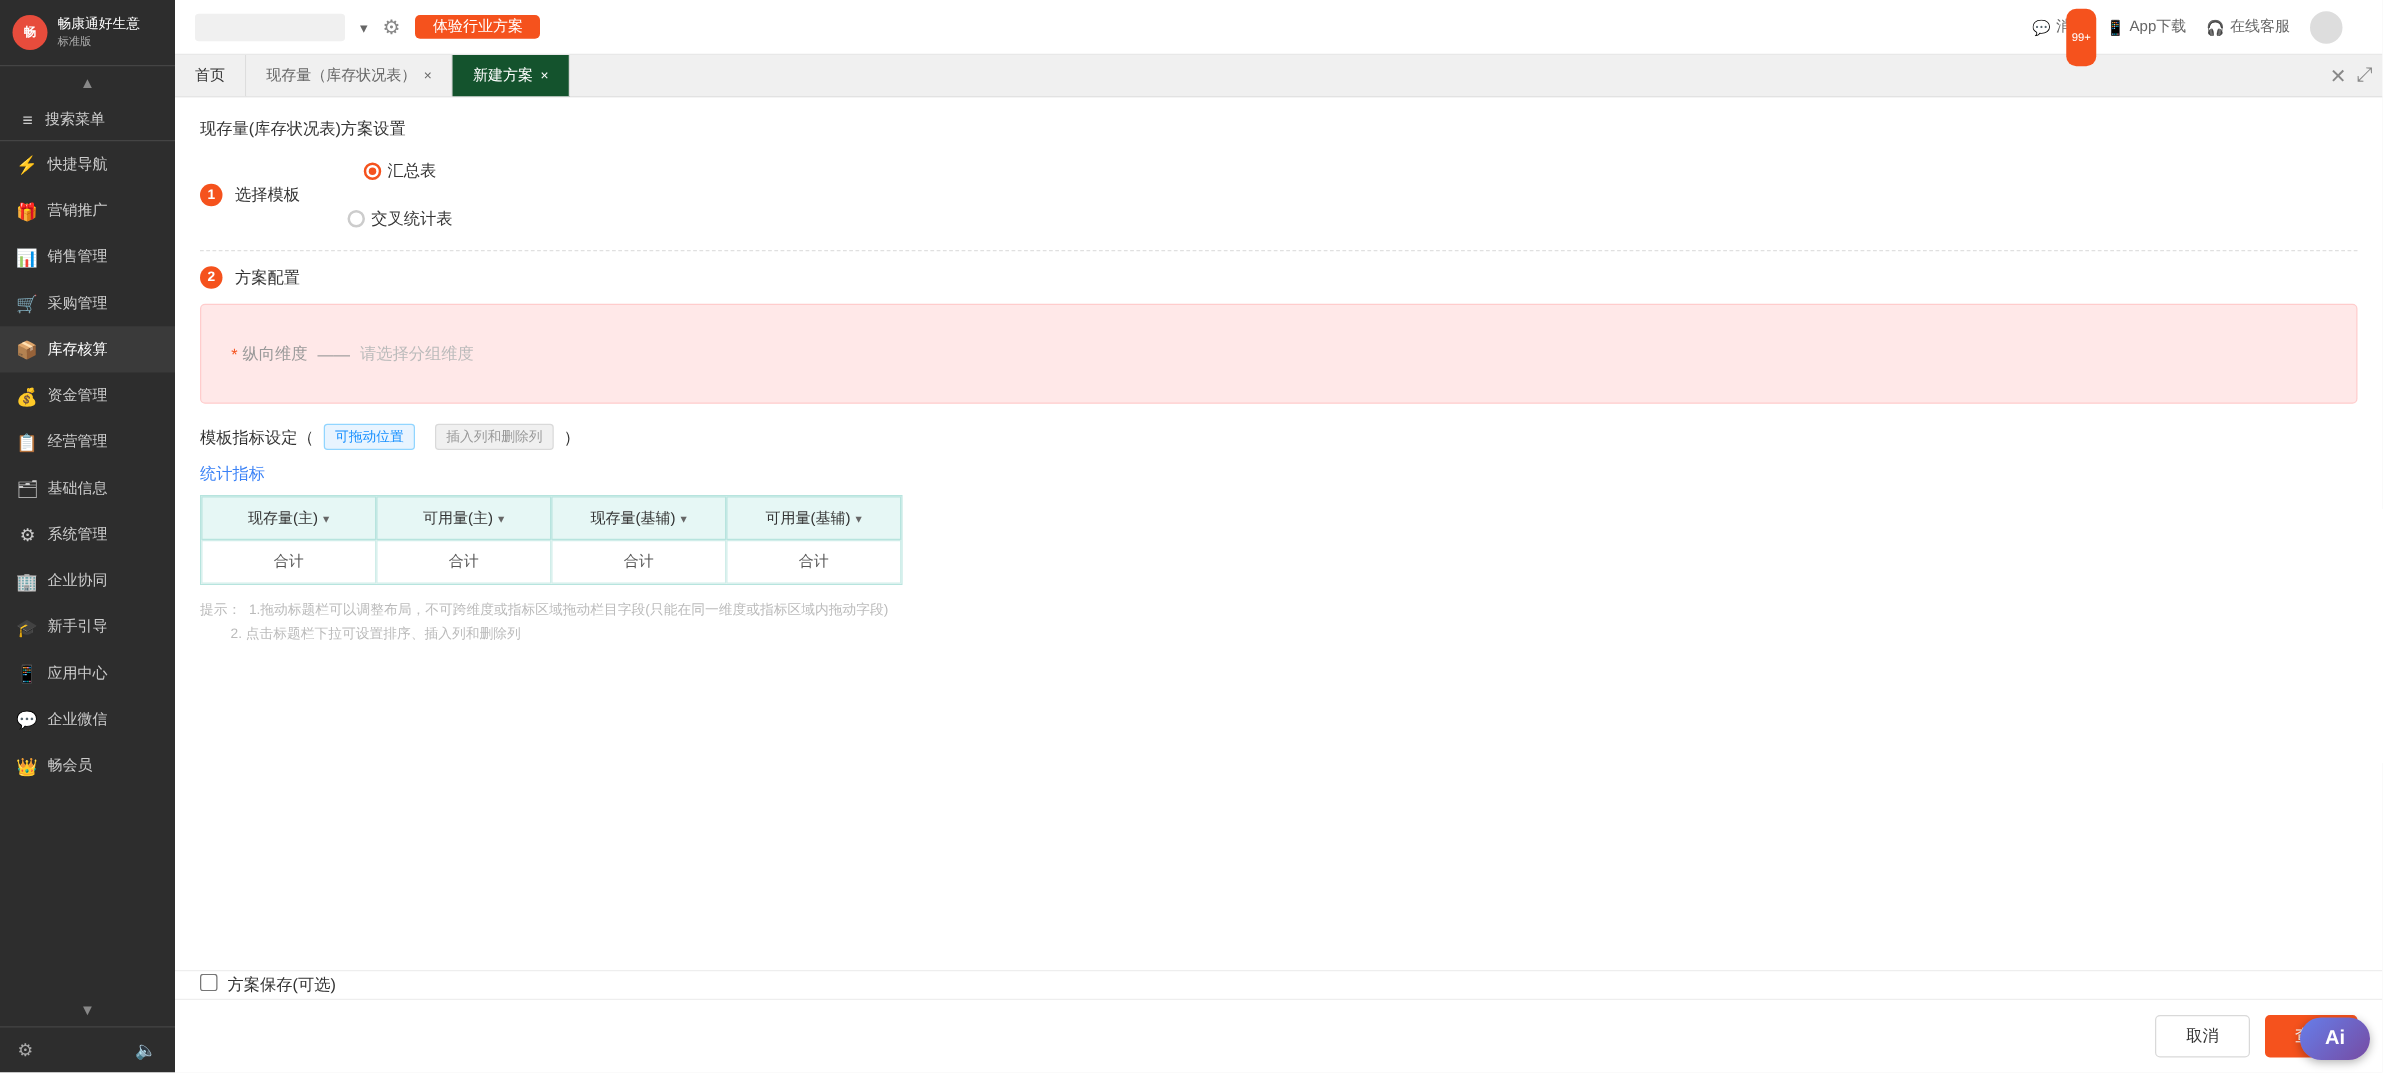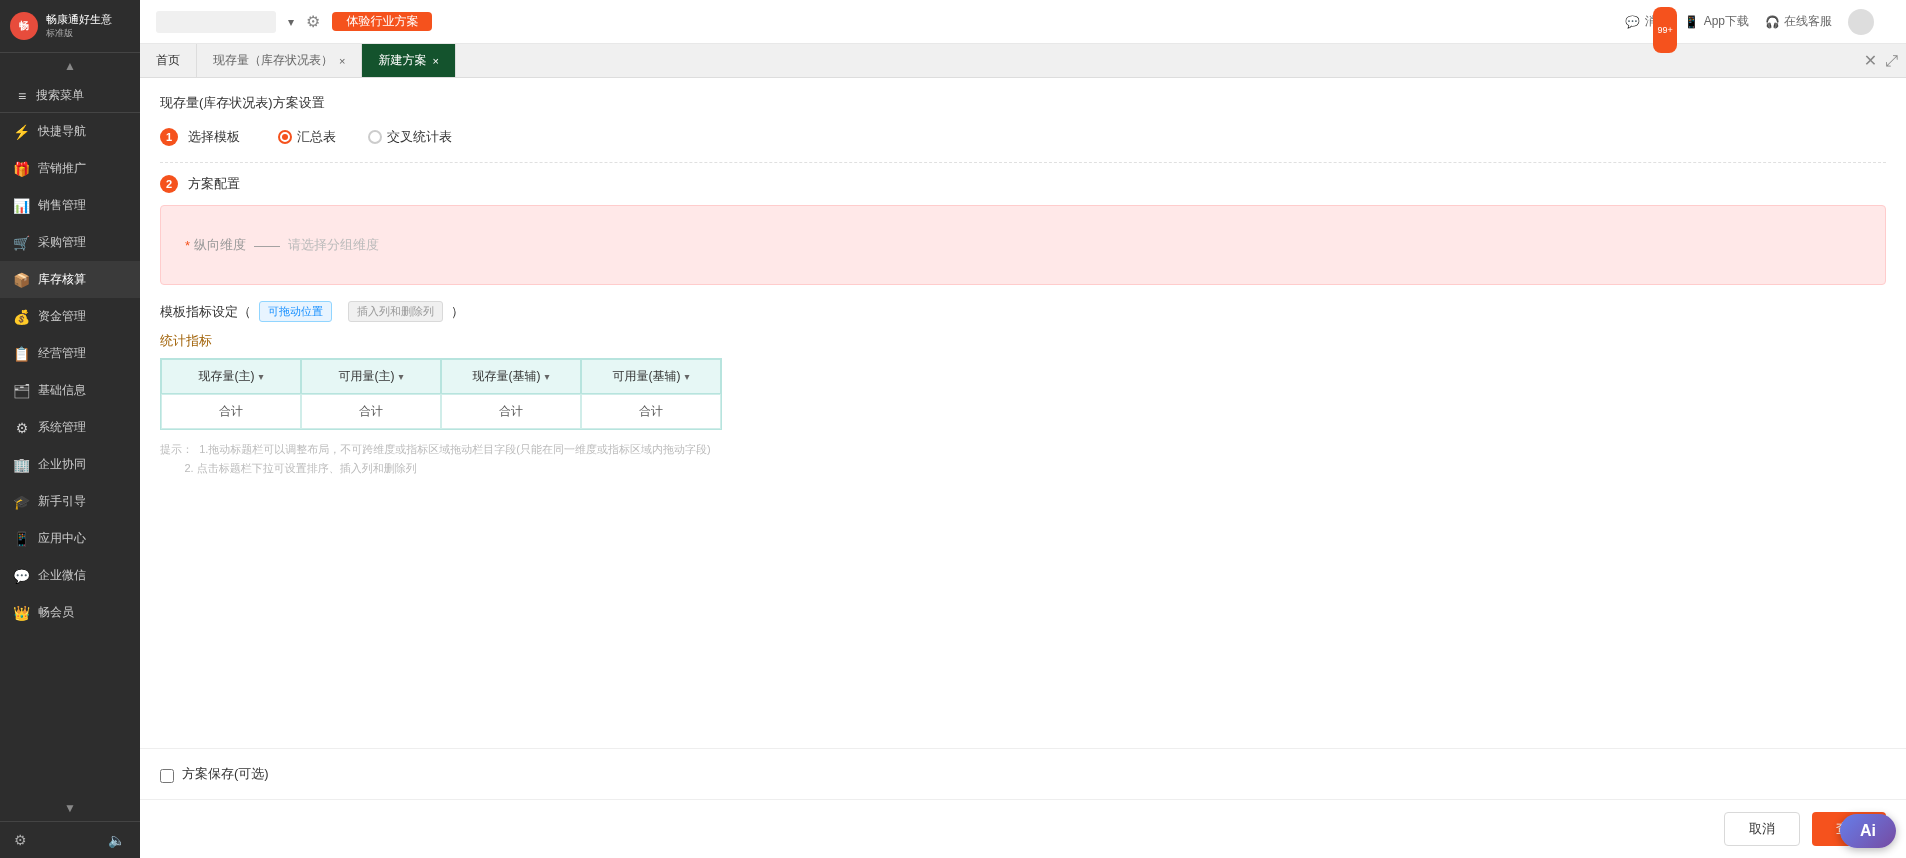--- a/index.html
+++ b/index.html
@@ -110,21 +110,21 @@
 
     
     .step-row { margin-bottom: 16px; }
     .step-header { display: flex; align-items: center; gap: 10px; margin-bottom: 12px; }
     .step-num {
       width: 18px; height: 18px; background: #f5521d; color: white;
       border-radius: 50%; display: flex; align-items: center; justify-content: center;
       font-size: 11px; font-weight: bold; flex-shrink: 0;
     }
     .step-title { font-size: 13px; color: #333; font-weight: 500; }
-    .step-options { display: flex; align-items: center; gap: 32px; margin-left: 28px; }
+    .step-options { display: flex; align-items: center; gap: 20px; margin-left: 28px; flex-direction: column; }
     .radio-option { display: flex; align-items: center; gap: 5px; cursor: pointer; font-size: 13px; color: #333; }
     .radio-dot {
       width: 14px; height: 14px; border-radius: 50%; border: 2px solid #ccc;
       display: flex; align-items: center; justify-content: center;
     }
     .radio-dot.checked { border-color: #f5521d; }
     .radio-dot.checked::after {
       content: ''; width: 6px; height: 6px; background: #f5521d; border-radius: 50%;
     }
 
@@ -153,40 +153,40 @@
       background: #e8f4ff; border: 1px solid #91d5ff; border-radius: 3px;
       padding: 2px 8px; font-size: 11px; color: #1890ff;
     }
     .non-draggable-badge {
       background: #f0f0f0; border: 1px solid #d9d9d9; border-radius: 3px;
       padding: 2px 8px; font-size: 11px; color: #999;
     }
 
     
     .stats-section { }
-    .stats-title { color: #a16207; font-size: 13px; margin-bottom: 8px; }
+    .stats-title { color: #3b82f6; font-size: 13px; margin-bottom: 8px; }
     .stats-cell {
       border: 1px solid #d0ede9; padding: 8px 16px;
       min-width: 140px; text-align: center; font-size: 12px; color: #555;
       background: #fff;
     }
     .stats-header-cell {
       border: 1px solid #b7e4de; padding: 8px 12px;
       min-width: 140px; text-align: center; font-size: 12px; color: #333;
       background: #e6f7f5;
       display: flex; align-items: center; justify-content: center; gap: 4px;
     }
     .chevron-down { font-size: 10px; color: #666; }
 
     
     .tips-section { margin-top: 12px; font-size: 11px; color: #bbb; }
     .tips-section p { margin-bottom: 4px; }
 
     
-    .save-row { padding: 16px 20px; display: flex; align-items: flex-end; gap: 8px; border-top: 1px solid #eee; background: #fff; }
+    .save-row { padding: 2px 20px; display: flex; align-items: flex-start; gap: 8px; border-top: 1px solid #eee; background: #fff; }
     .save-checkbox { width: 14px; height: 14px; border: 1px solid #ccc; }
     .save-label { font-size: 13px; color: #333; }
 
     
     .footer-actions {
       display: flex; justify-content: flex-end; gap: 12px;
       padding: 12px 20px; background: #fff; border-top: 1px solid #eee;
       flex-shrink: 0;
     }
     .btn-cancel {

